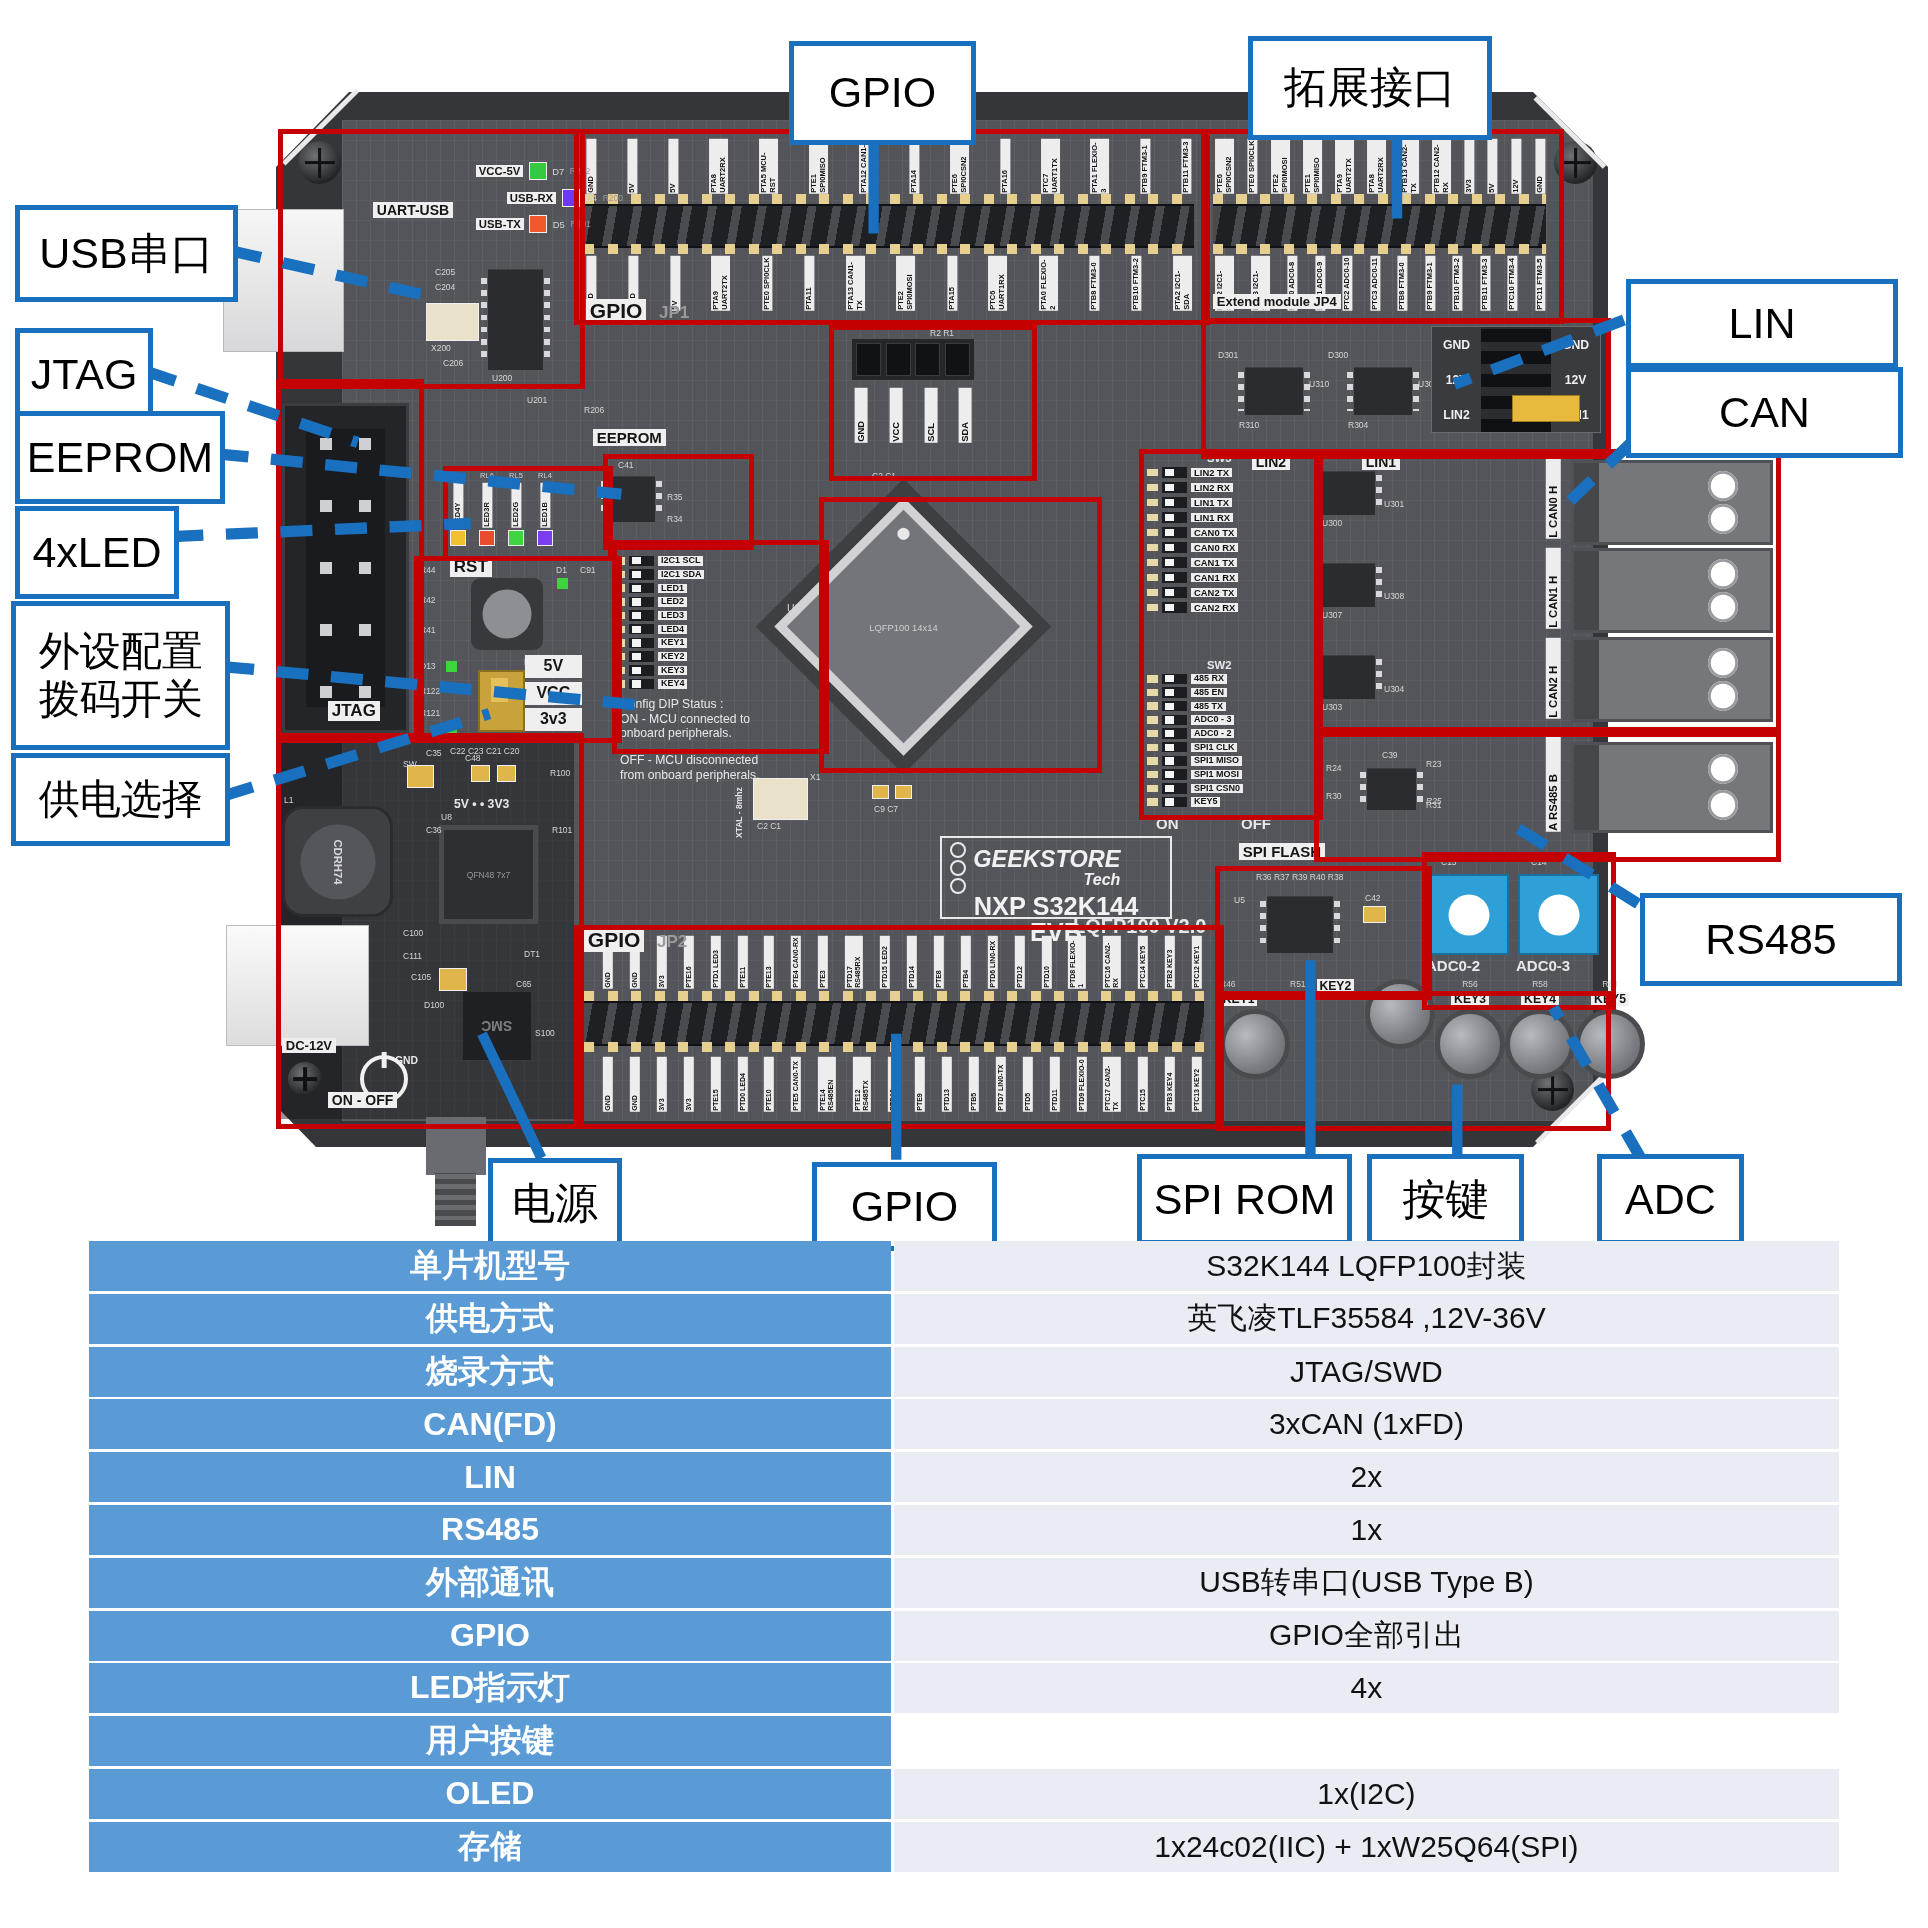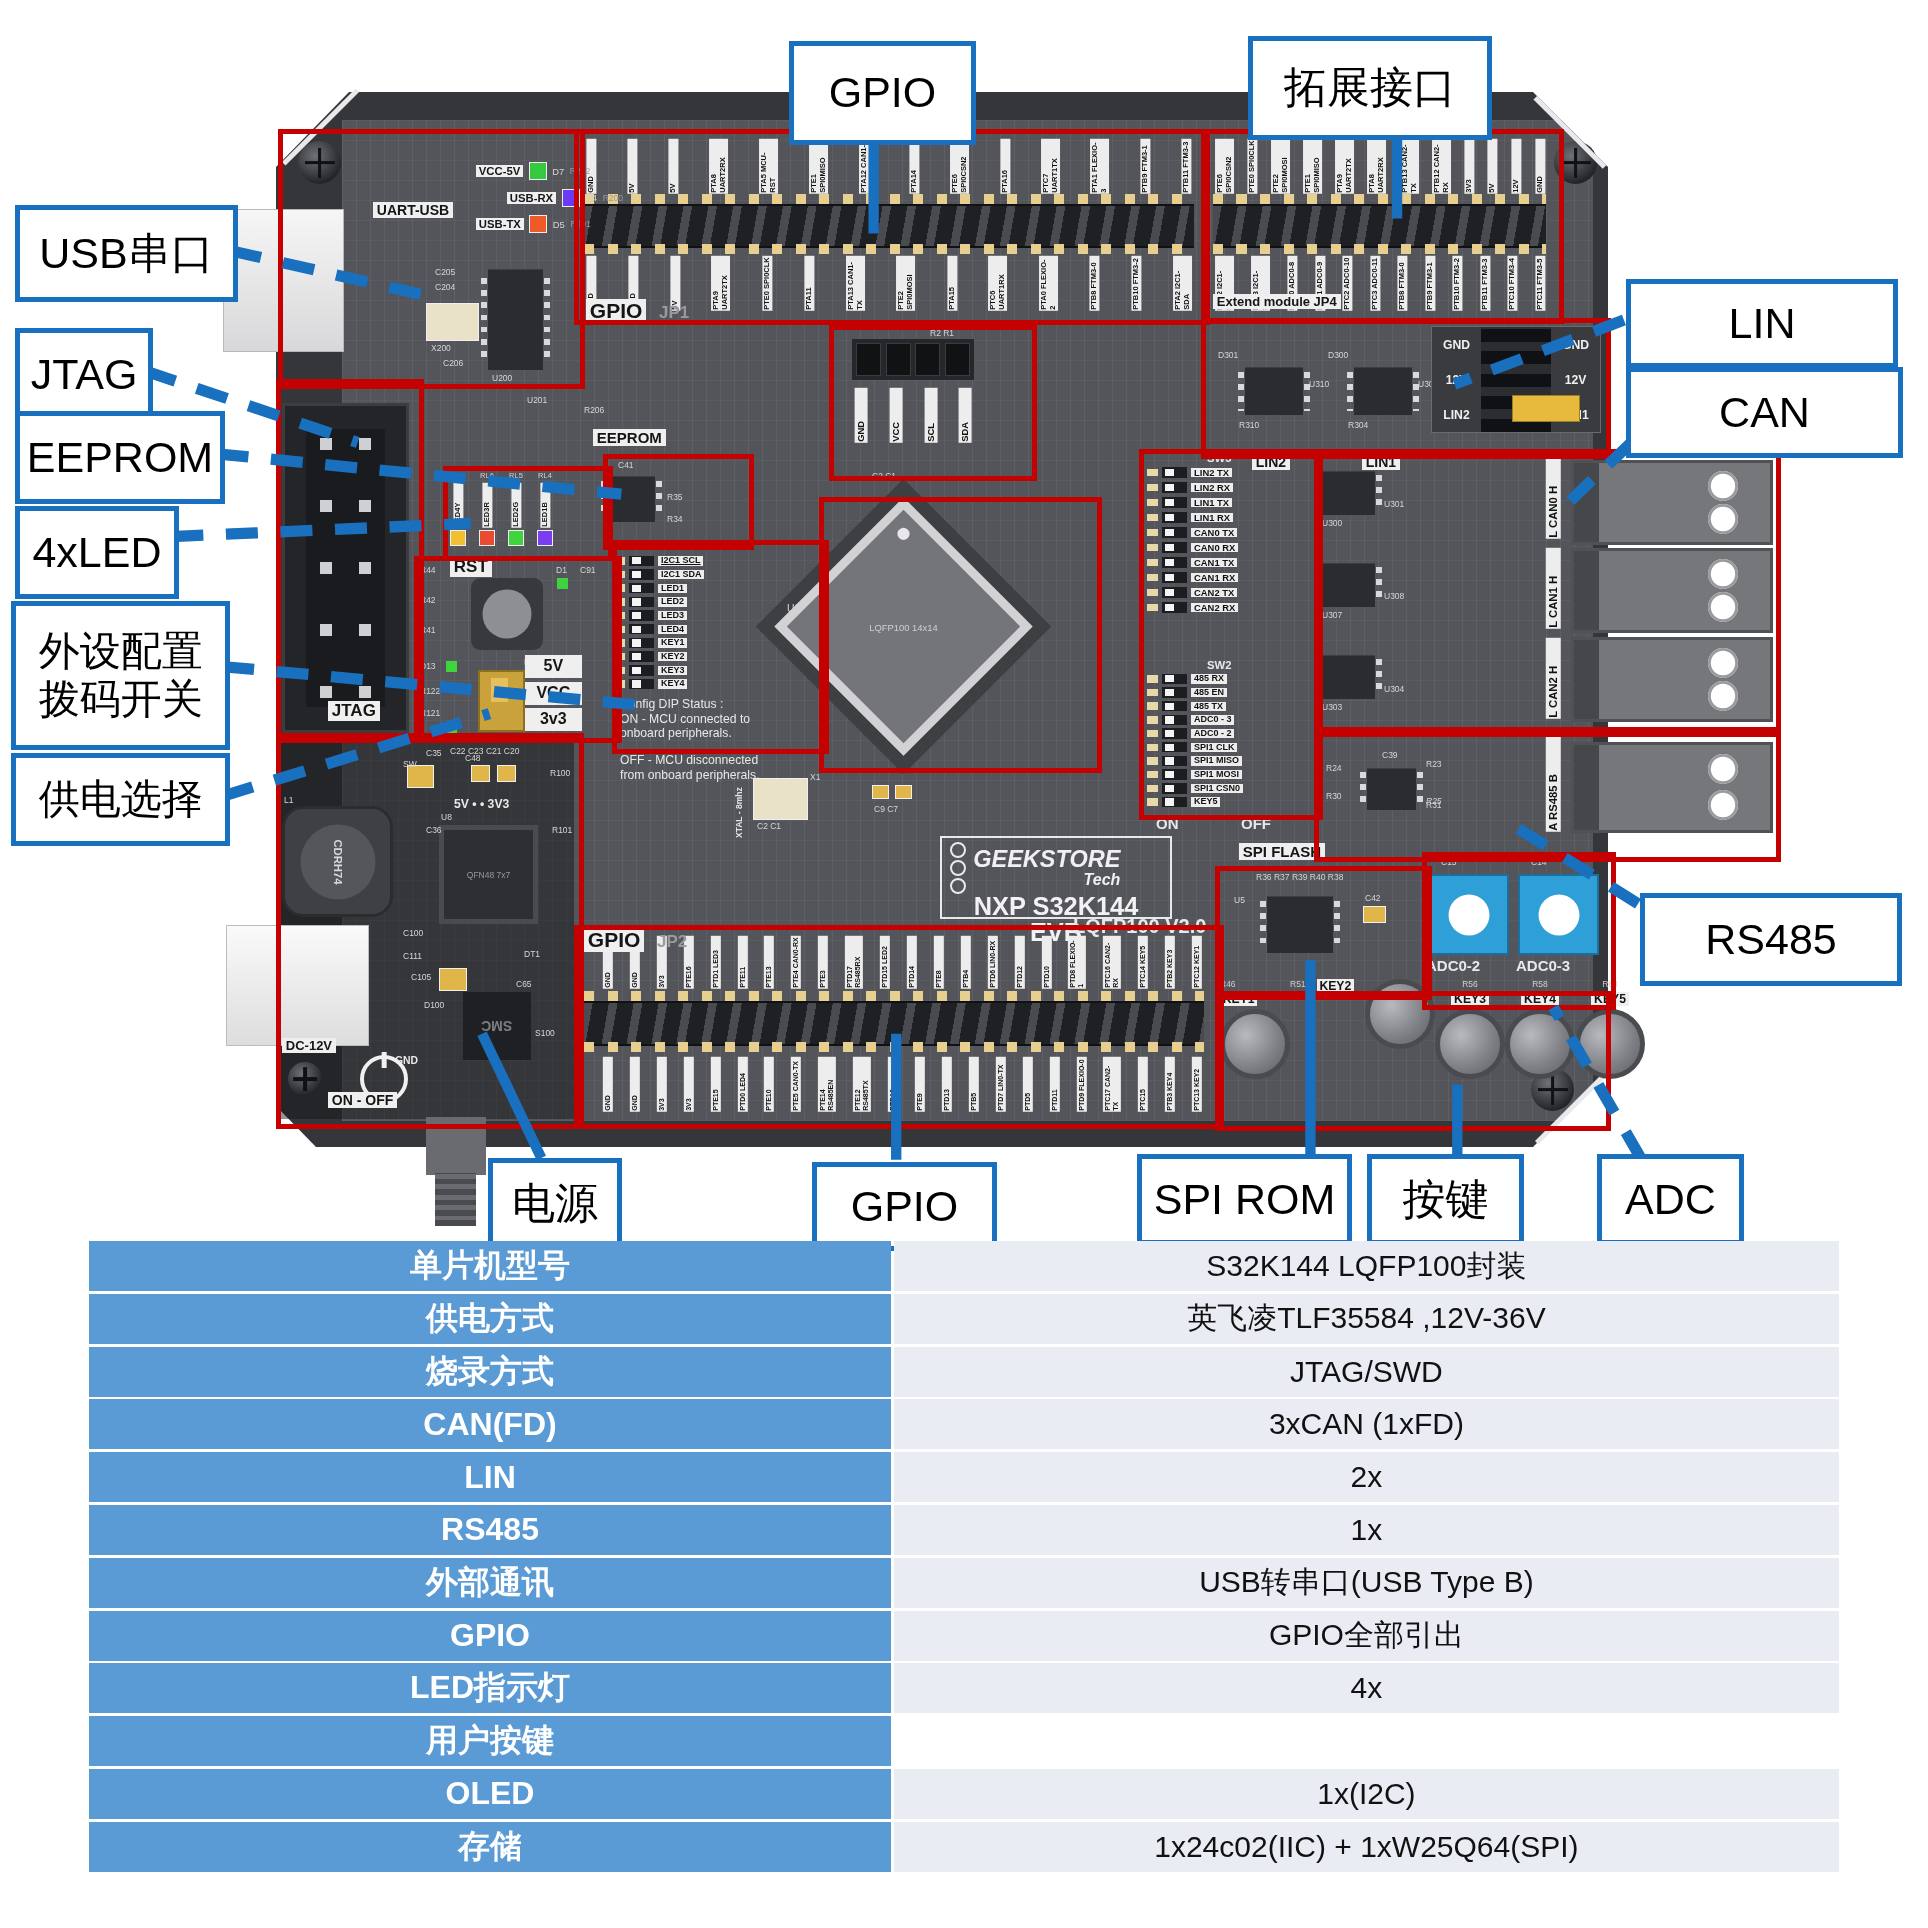--- a/index.html
+++ b/index.html
@@ -193,21 +193,21 @@
   <div class="silk" style="left:525px;top:708px;width:49px;height:22.6px;font-size:16px;">3v3</div>
 
   <span class="wsilk" style="left:670px;top:540px;font-size:11.3px;">SW1</span>
   <div class="dip" style="left:614px;top:554px;--rh:13.7px;--ch:10.4px;">
 
       <div class="dip-row">
         <span class="dip-pad"></span>
         <span class="dip-cell">
           <span class="dip-act"></span>
         </span>
-        <span class="dip-label" style="font-size:9px;text-decoration:underline;">I2C1 SCL</span>
+        <span class="dip-label" style="font-size:9px;">I2C1 SCL</span>
       </div>
 
       <div class="dip-row">
         <span class="dip-pad"></span>
         <span class="dip-cell">
           <span class="dip-act"></span>
         </span>
         <span class="dip-label" style="font-size:9px;">I2C1 SDA</span>
       </div>
 

